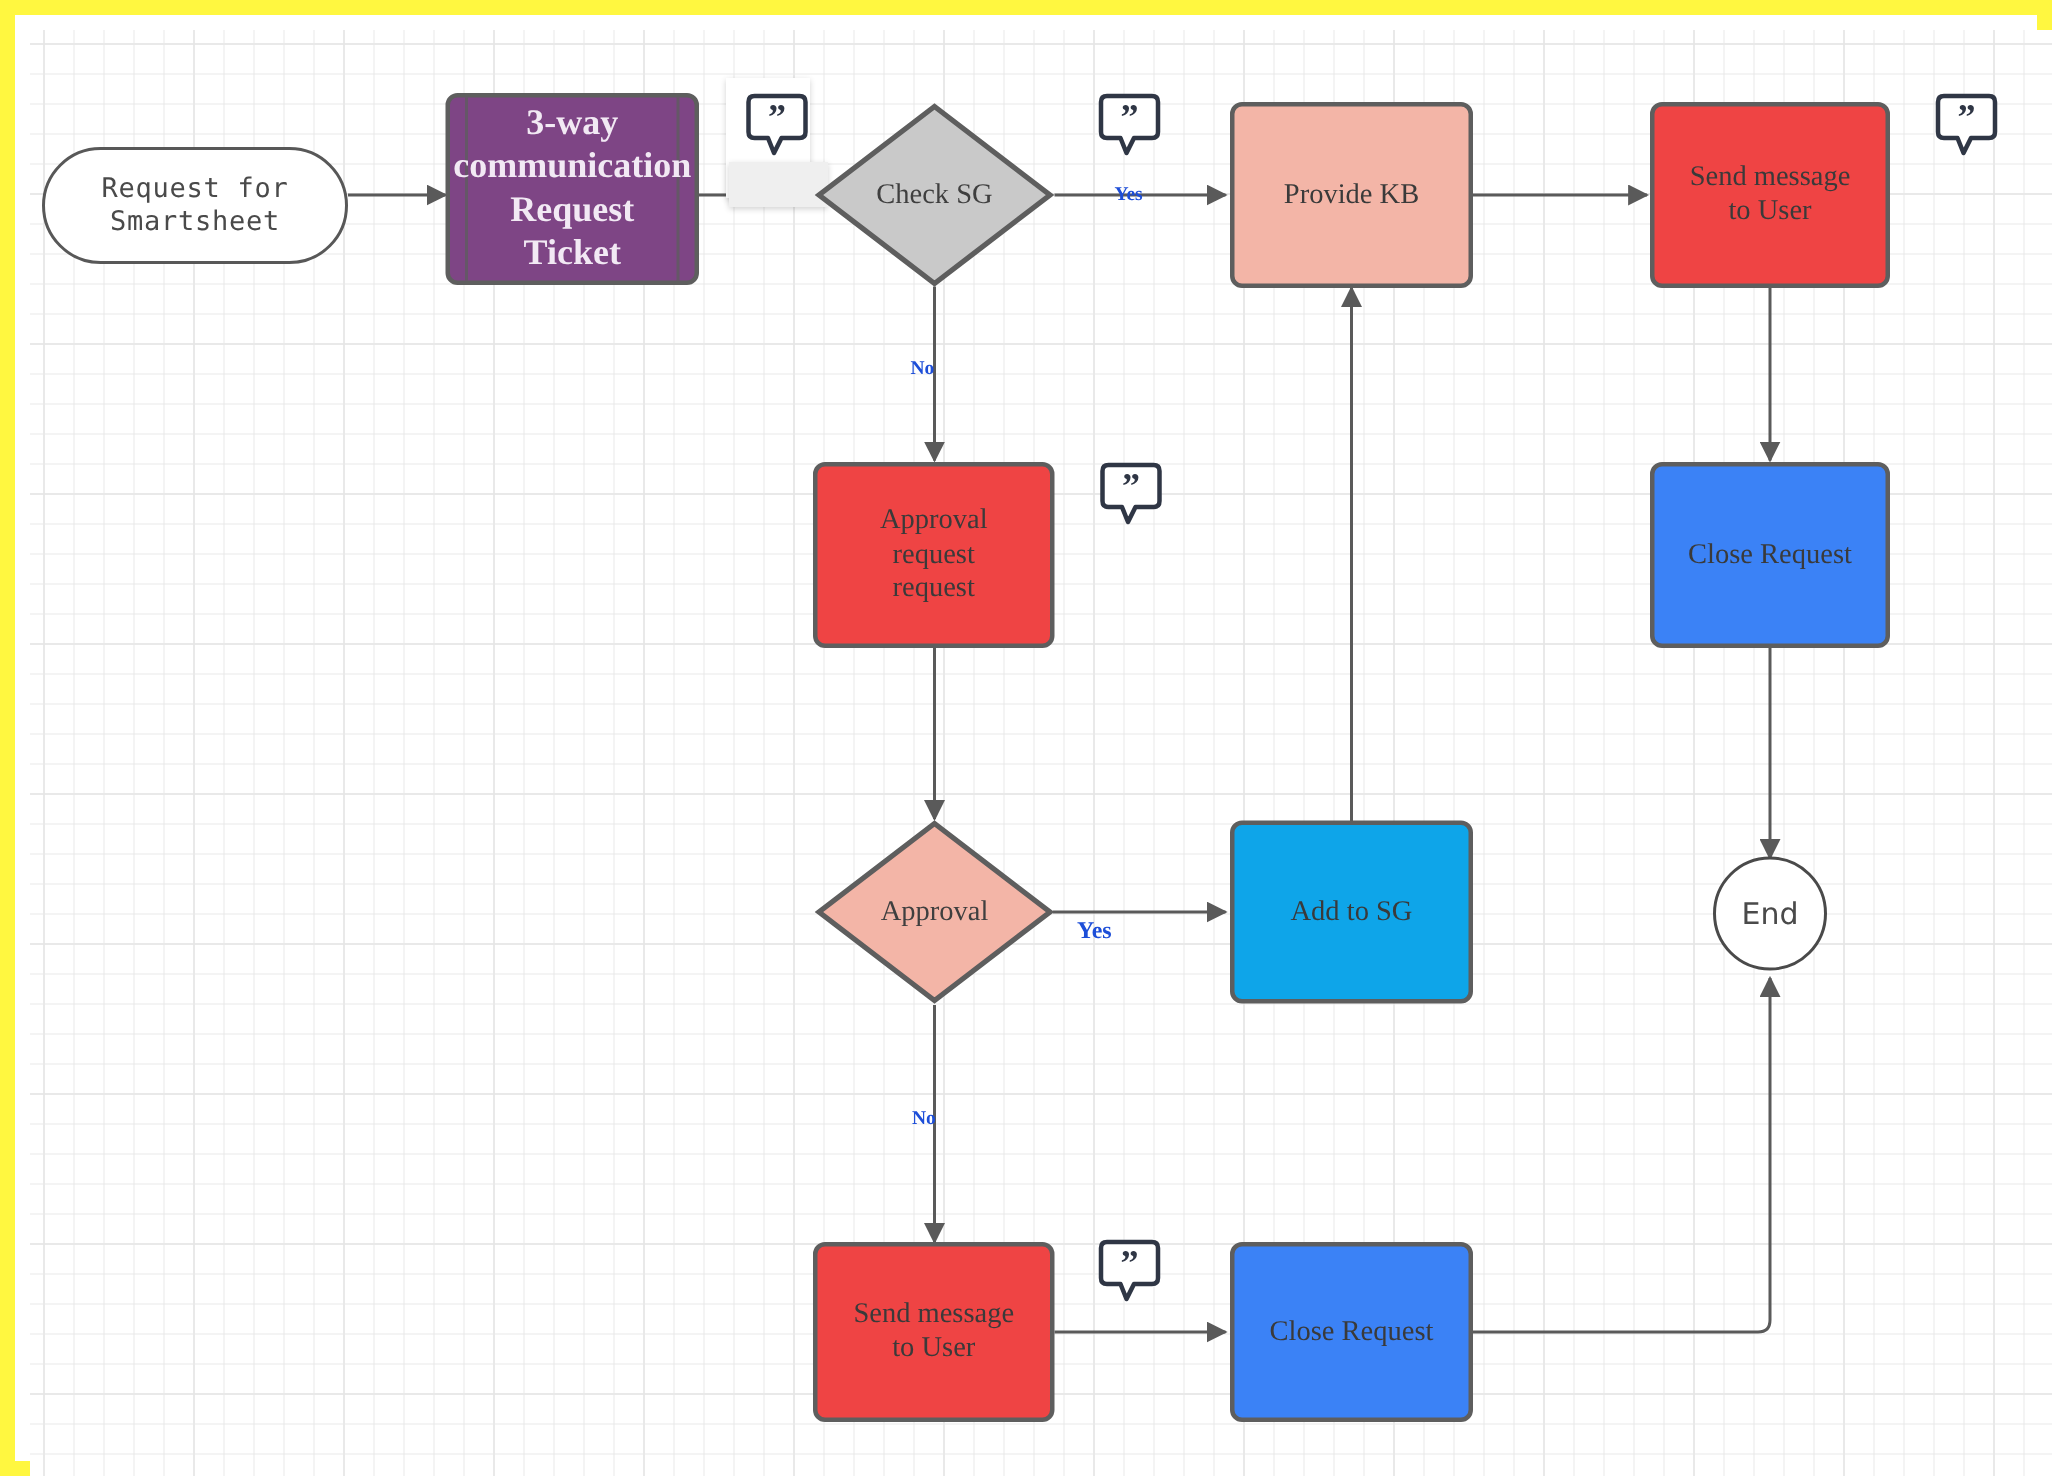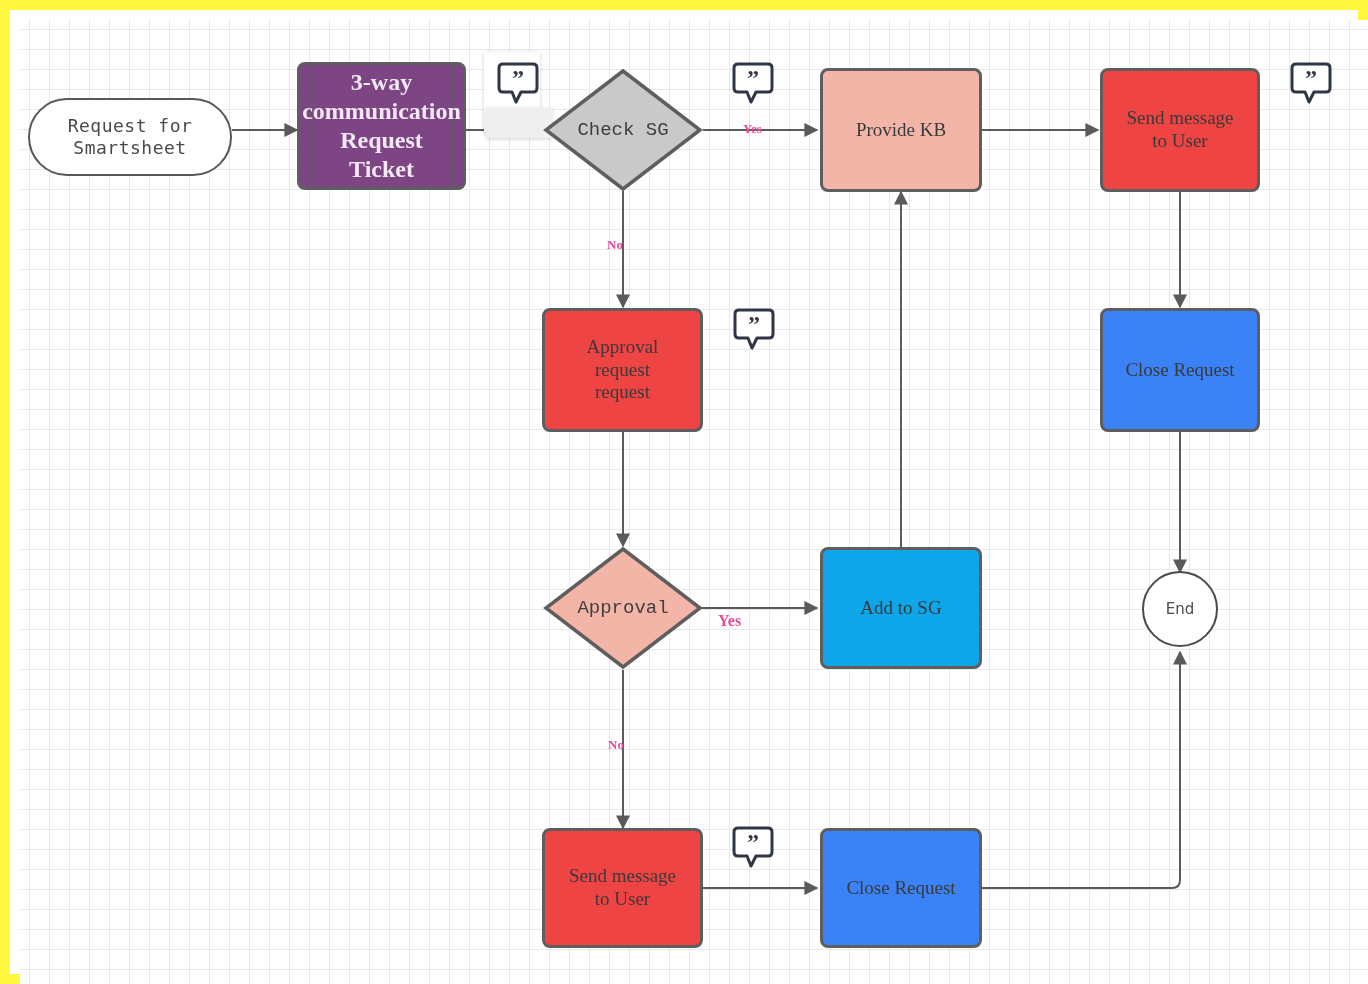--- a/index.html
+++ b/index.html
@@ -70,21 +70,21 @@
     color: #4a4a4a;
     letter-spacing: 0.5px;
   }
 
   
   .circle-node {
     border: 2.5px solid #4a4a4a;
     border-radius: 50%;
     background: #ffffff;
     font-family: "DejaVu Sans", "Liberation Sans", sans-serif;
-    font-size: 15px;
+    font-size: 20px;
     color: #4a4a4a;
   }
 
   
   .process {
     border: 3px solid #5e5e5e;
     border-radius: 8px;
     font-size: 19px;
   }
   .process.amber   { background: #ef4444; }
@@ -101,41 +101,41 @@
     width: 2px;
     background: #5e5e5e;
     opacity: .75;
   }
   .bar-left  { left: 10px; }
   .bar-right { right: 10px; }
 
   .node-label { position: relative; z-index: 2; padding: 0 8px; }
 
   
-  .diamond-wrap { position: absolute; font-family: Liberation Mono, monospace; }
+  .diamond-wrap { position: absolute; }
   .diamond-wrap svg { position: absolute; left: 0; top: 0; }
   .diamond-text {
     position: absolute;
     left: 0; top: 0;
     width: 100%; height: 100%;
     display: flex;
     align-items: center;
     justify-content: center;
     font-size: 19px;
     color: #3f3f3f;
     z-index: 2;
   }
 
   
   .edge-label {
     position: absolute;
     font-family: "Liberation Serif", "DejaVu Serif", serif;
     font-weight: bold;
     font-size: 13px;
-    color: #ec4899;
+    color: #1d4ed8;
     background: transparent;
     white-space: nowrap;
   }
   .edge-label.big { font-size: 16px; }
 
   
   .comment-icon { position: absolute; width: 46px; height: 46px; }
   .comment-icon svg { display: block; }
 
   

